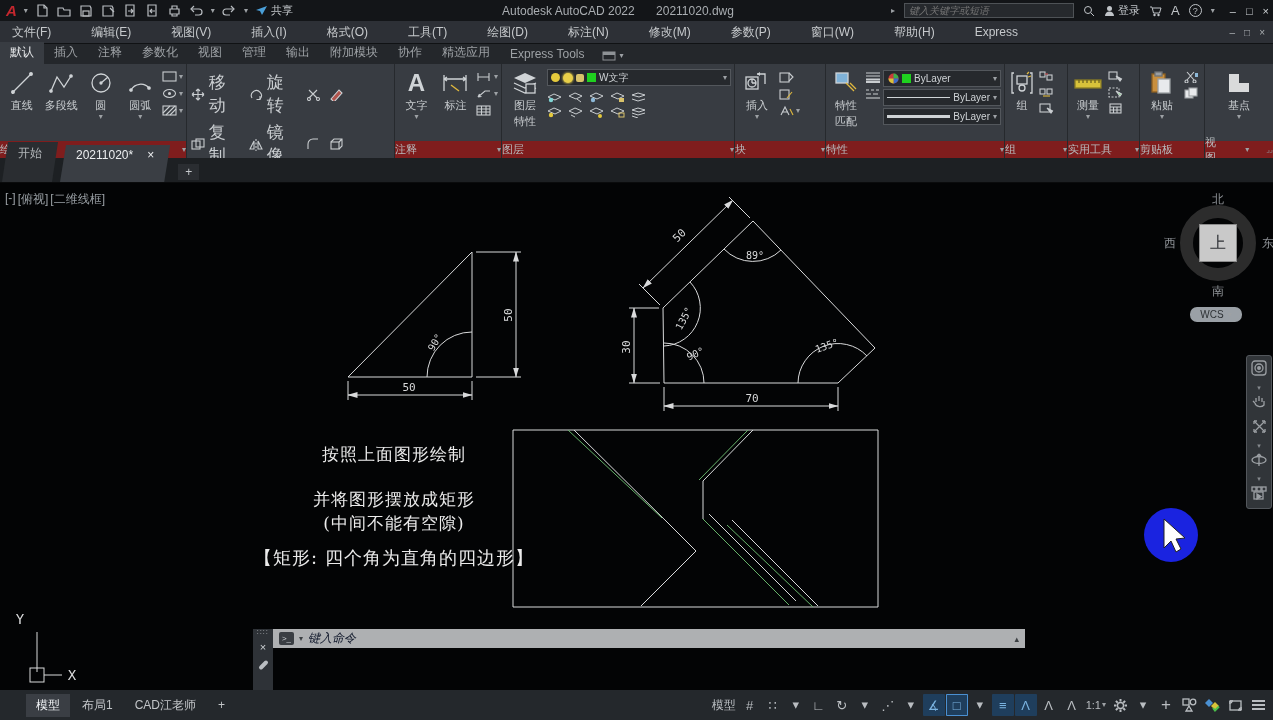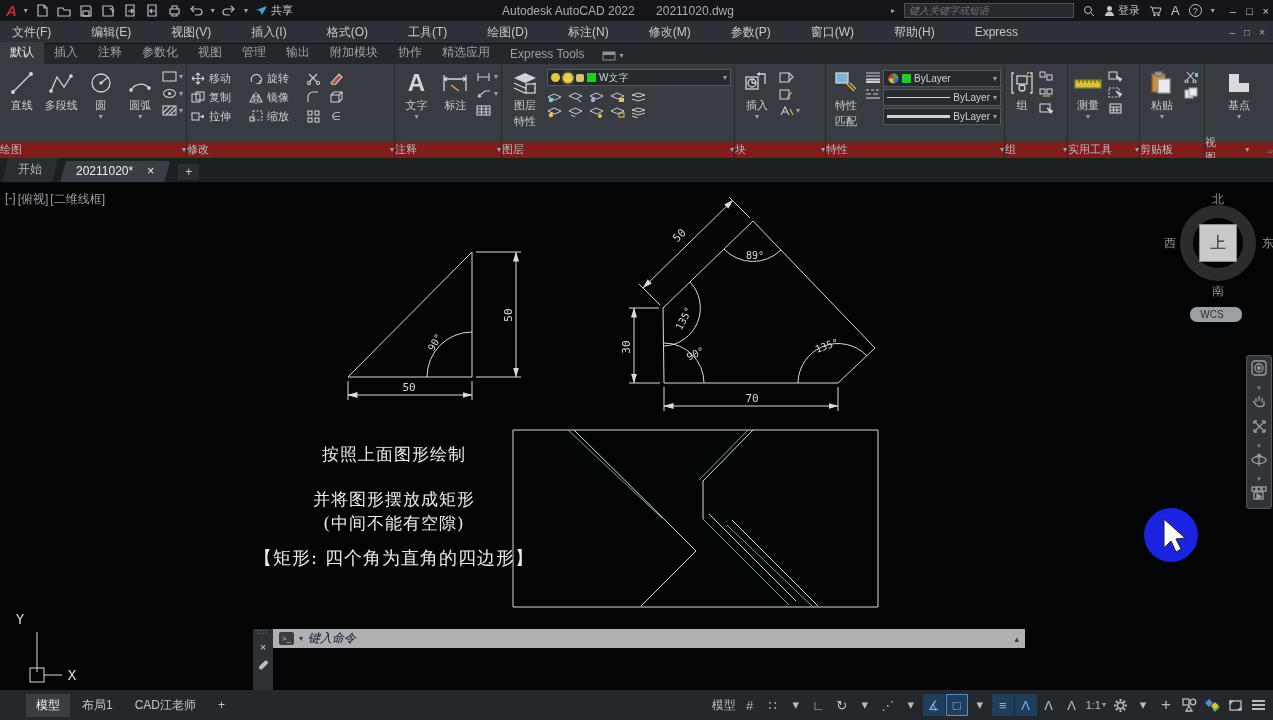--- a/index.html
+++ b/index.html
@@ -50,39 +50,39 @@
     font-size:11px;color:#c9cdd0;padding-top:2px;cursor:default;}
   .bigbtn .bicon{height:28px;display:flex;align-items:center;justify-content:center;}
   .bigbtn svg{stroke:#cfd3d6;fill:none;stroke-width:1.3;}
   .dd{font-size:8px;color:#9da1a5;line-height:6px;}
   .minicol{display:flex;flex-direction:column;gap:4px;padding-top:3px;}
   .mi-row{display:flex;align-items:center;gap:2px;font-size:10px;}
   .mi-ic{width:16px;height:13px;display:inline-flex;align-items:center;justify-content:center;}
   .mi-ic svg{stroke:#c9cdd0;fill:none;stroke-width:1.1;}
   .mod-grid{display:flex;flex-direction:column;gap:4px;padding-top:4px;}
   .mod-row{display:flex;align-items:center;gap:6px;}
-  .mod-item{display:flex;align-items:center;gap:3px;font-size:11px;color:#c9cdd0;width:52px;}
+  .mod-item{display:flex;align-items:center;gap:3px;font-size:17px;color:#c9cdd0;width:52px;}
   .combo{height:17px;background:#26292d;border:1px solid #53575c;display:flex;
     align-items:center;font-size:10px;color:#cfd3d6;padding:0 3px;gap:3px;}
   .swatch{width:9px;height:9px;background:#1fd11f;display:inline-block;}
   .bulb{width:9px;height:9px;border-radius:50%;background:#e4c93c;display:inline-block;}
   .sun{width:10px;height:10px;border-radius:50%;background:#e8cf49;
     box-shadow:0 0 2px 1px rgba(232,207,73,.6);display:inline-block;}
   .lock{width:8px;height:8px;background:#d9c26a;border-radius:2px;display:inline-block;}
   .lyrrows{display:flex;flex-direction:column;gap:4px;margin-top:3px;}
   .lyrrow{display:flex;gap:6px;}
   .lyr{width:15px;height:11px;}
   .combos{display:flex;flex-direction:column;gap:2px;width:118px;padding-top:3px;}
   .lineglyph{flex:1;height:1px;background:#cfd3d6;}
   .lineglyph.th{height:3px;}
 
   
   .filetabs{position:absolute;left:0;top:158px;width:100%;height:25px;background:#1d2023;
     display:flex;align-items:flex-end;color:#b2b6b9;font-size:12px;border-bottom:1px solid #0a0b0c;}
-  .ftab{padding:3px 16px 4px;background:#2a2d31;margin-left:2px;
+  .ftab{padding:3px 16px 20px;background:#2a2d31;margin-left:2px;
     clip-path:polygon(6px 0,100% 0,calc(100% - 6px) 100%,0 100%);}
   .ftab.active{background:#3a3e44;color:#eceef0;display:flex;gap:14px;align-items:center;}
   .ftab-plus{margin-left:8px;padding:1px 7px;background:#2a2d31;color:#c6c9cc;margin-bottom:2px;}
 
   
   .canvas{position:absolute;left:0;top:183px;width:1273px;height:507px;background:#030405;overflow:hidden;}
   #dwg{position:absolute;left:0;top:0;}
   .vplabel{position:absolute;left:5px;top:8px;color:#9aa0a5;font-size:12px;display:flex;gap:2px;}
   .note{position:absolute;left:394px;transform:translateX(-50%);color:#ebebeb;
     font-family:"DejaVu Serif","Liberation Serif",serif;font-size:17px;white-space:nowrap;letter-spacing:1px;}

